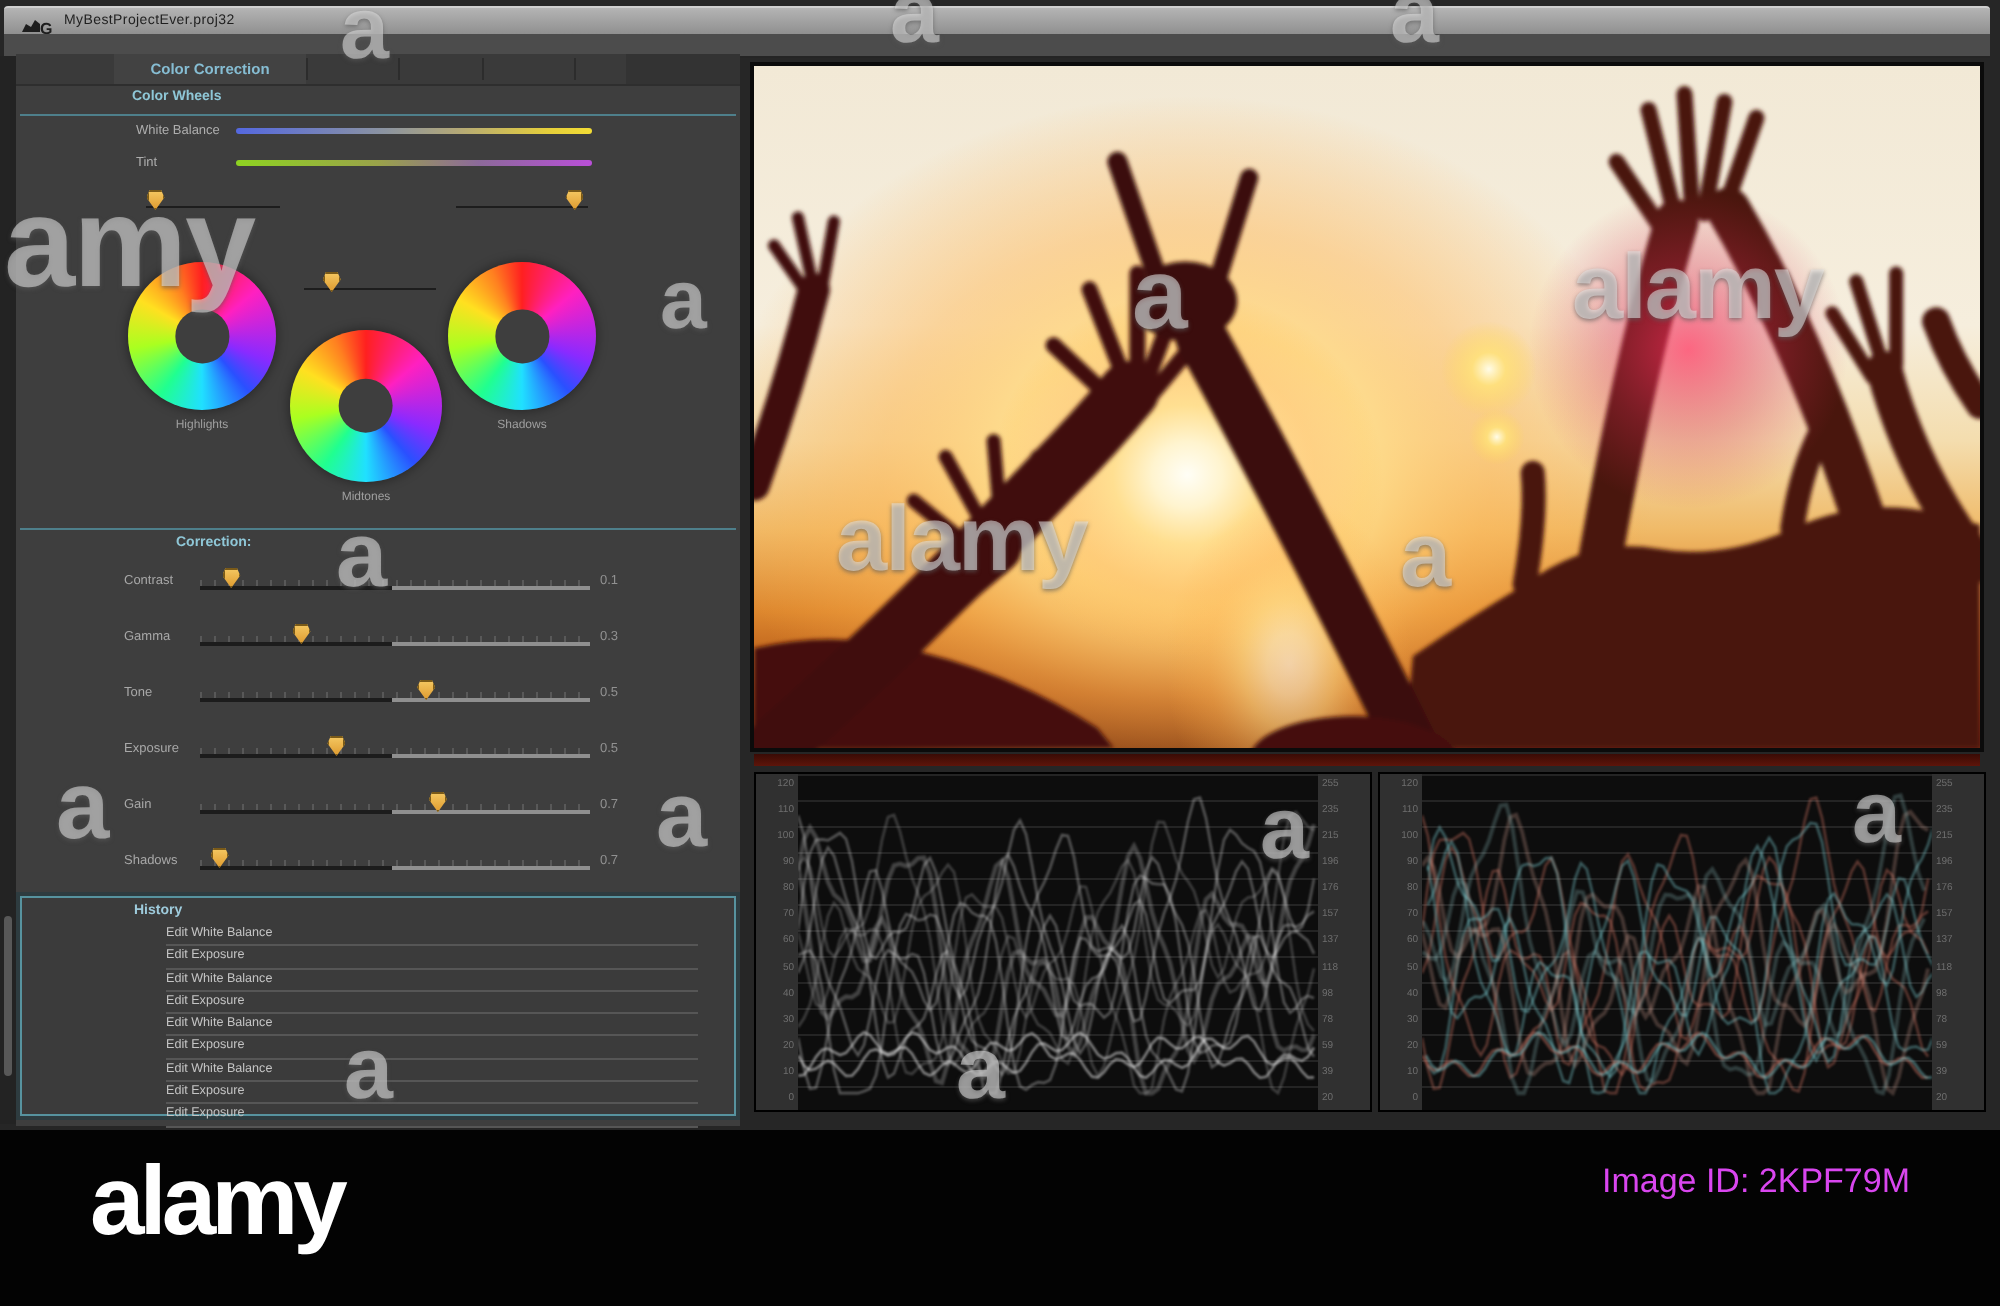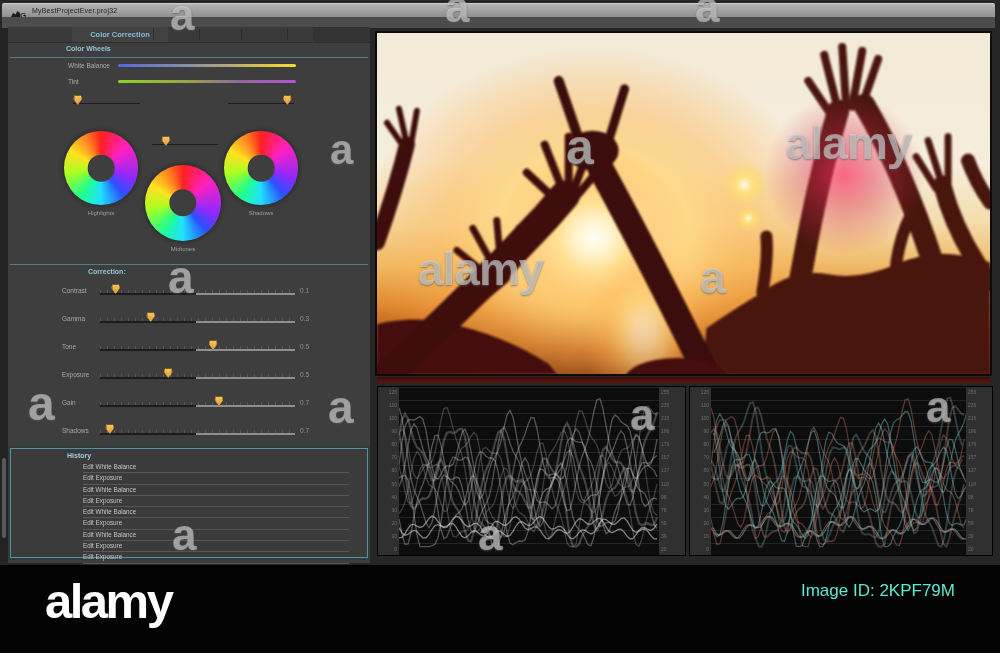--- a/index.html
+++ b/index.html
@@ -12,21 +12,21 @@
     background:linear-gradient(#b4b4b4,#8d8d8d);border-top:1px solid #cfcfcf;border-radius:2px 2px 0 0;}
   .titlebar .app-title{position:absolute;left:30px;top:3px;font-size:7px;color:#1f1f1f;letter-spacing:.2px;}
   .titlebar .appicon{position:absolute;left:8px;top:2px;}
   .menustrip{position:absolute;left:2px;top:17px;right:5px;height:11px;background:#4c4c4c;border-bottom:1px solid #242424;}
   .left-rail{position:absolute;left:0;top:28px;width:8px;bottom:3px;background:#232323;}
   .left-rail .rail-thumb{position:absolute;left:2px;top:430px;width:4px;height:80px;background:#585858;border-radius:2px;}
 
   
   .panel{position:absolute;left:8px;top:27px;width:362px;height:536px;background:#3e3e3e;}
   .tabrow{position:absolute;left:0;top:0;width:100%;height:15px;background:#3a3a3a;border-bottom:1px solid #2e2e2e;}
-  .tab-active{position:absolute;left:64px;top:0;width:96px;height:15px;background:#424242;
+  .tab-active{position:absolute;left:49px;top:0;width:96px;height:15px;background:#424242;
     color:#86bdd3;font-size:7.5px;font-weight:bold;text-align:center;line-height:15px;}
   .tabsep{position:absolute;top:2px;width:1px;height:11px;background:#2c2c2c;}
   .tab-dark{position:absolute;left:305px;top:0;width:57px;height:15px;background:#333;}
   .sect-title{position:absolute;font-size:7px;font-weight:bold;color:#8fc7d7;}
   .sect-line{position:absolute;left:2px;right:2px;height:1px;background:#4e7f8b;}
   .lbl{position:absolute;font-size:6.5px;color:#aeaeae;}
   .gradbar{position:absolute;height:3px;border-radius:2px;}
   .gb-wb{background:linear-gradient(90deg,#5468e0,#8c94a0 42%,#b3a878 62%,#e6cf3a 88%,#f2dc35);}
   .gb-tint{background:linear-gradient(90deg,#8ed321,#9aa24a 40%,#8c6a9a 68%,#b94fd8);}
   .mini{position:absolute;height:12px;}
@@ -75,21 +75,21 @@
   .gutter.gr{width:26px;text-align:left;}
   .axlbl{font-size:5px;line-height:5px;color:#6e6e6e;}
   .plot{position:relative;flex:1;background:#0d0d0d;overflow:hidden;
     background-image:repeating-linear-gradient(180deg,#242424 0 1px,transparent 1px 13px);}
   .plot svg{position:absolute;left:0;top:0;width:100%;height:100%;filter:blur(.5px);}
 
   
   .alamy-bar{position:absolute;left:0;top:565px;width:1000px;height:88px;background:#030303;}
   .alamy-logo{position:absolute;left:45px;top:8px;font-size:49px;font-weight:bold;color:#fff;
     letter-spacing:-2.5px;}
-  .alamy-id{position:absolute;right:45px;top:16px;font-size:17px;color:#5eead4;text-align:right;}
+  .alamy-id{position:absolute;right:45px;top:16px;font-size:17px;color:#d946ef;text-align:right;}
   .alamy-url{position:absolute;right:45px;top:40px;font-size:24px;font-weight:bold;color:#fff;text-align:right;}
   .wm{position:absolute;font-weight:bold;color:rgba(228,228,228,.55);
     text-shadow:0 1px 2px rgba(90,90,90,.65);pointer-events:none;letter-spacing:-1px;}
 </style>
 </head>
 <body>
 
 <div class="stage">
   <div class="app">
 
@@ -429,20 +429,21 @@
   </div>
 
   <div class="alamy-bar">
     <div class="alamy-logo">alamy</div>
     <div class="alamy-id">Image ID: 2KPF79M</div>
   </div>
 
   <span class="wm" style="left:170px;top:-10px;font-size:44px">a</span>
   <span class="wm" style="left:445px;top:-18px;font-size:44px">a</span>
   <span class="wm" style="left:695px;top:-18px;font-size:44px">a</span>
+  <span class="wm" style="left:2px;top:84px;font-size:64px">amy</span>
   <span class="wm" style="left:330px;top:126px;font-size:42px">a</span>
   <span class="wm" style="left:566px;top:118px;font-size:50px">a</span>
   <span class="wm" style="left:786px;top:116px;font-size:46px">alamy</span>
   <span class="wm" style="left:168px;top:250px;font-size:46px">a</span>
   <span class="wm" style="left:418px;top:242px;font-size:46px">alamy</span>
   <span class="wm" style="left:700px;top:250px;font-size:46px">a</span>
   <span class="wm" style="left:28px;top:376px;font-size:48px">a</span>
   <span class="wm" style="left:328px;top:380px;font-size:46px">a</span>
   <span class="wm" style="left:630px;top:390px;font-size:44px">a</span>
   <span class="wm" style="left:926px;top:382px;font-size:44px">a</span>

